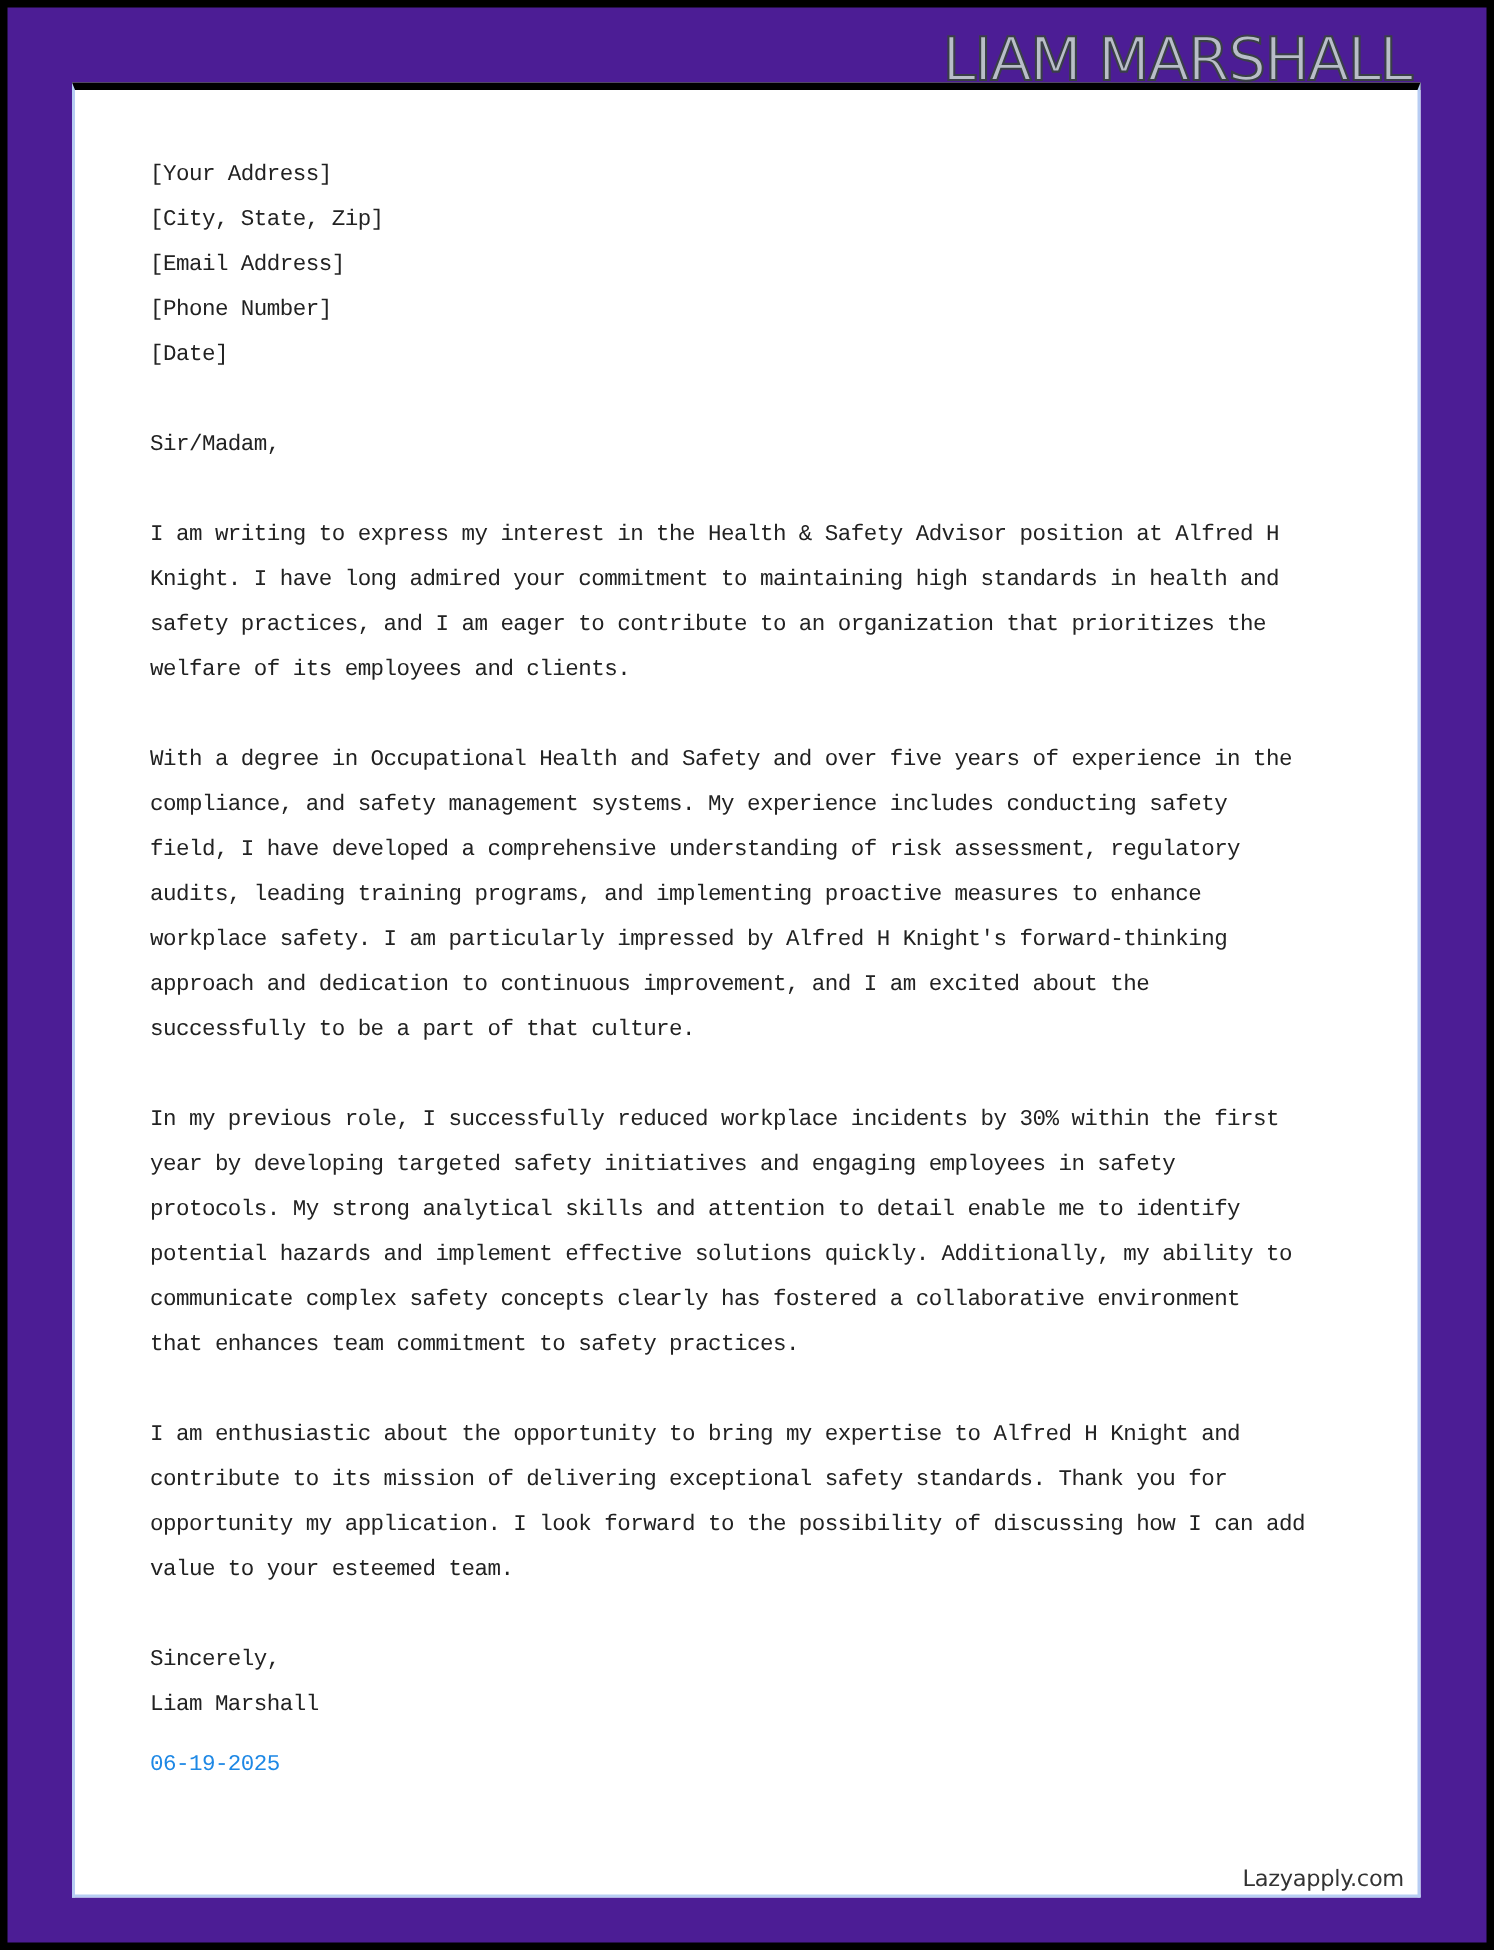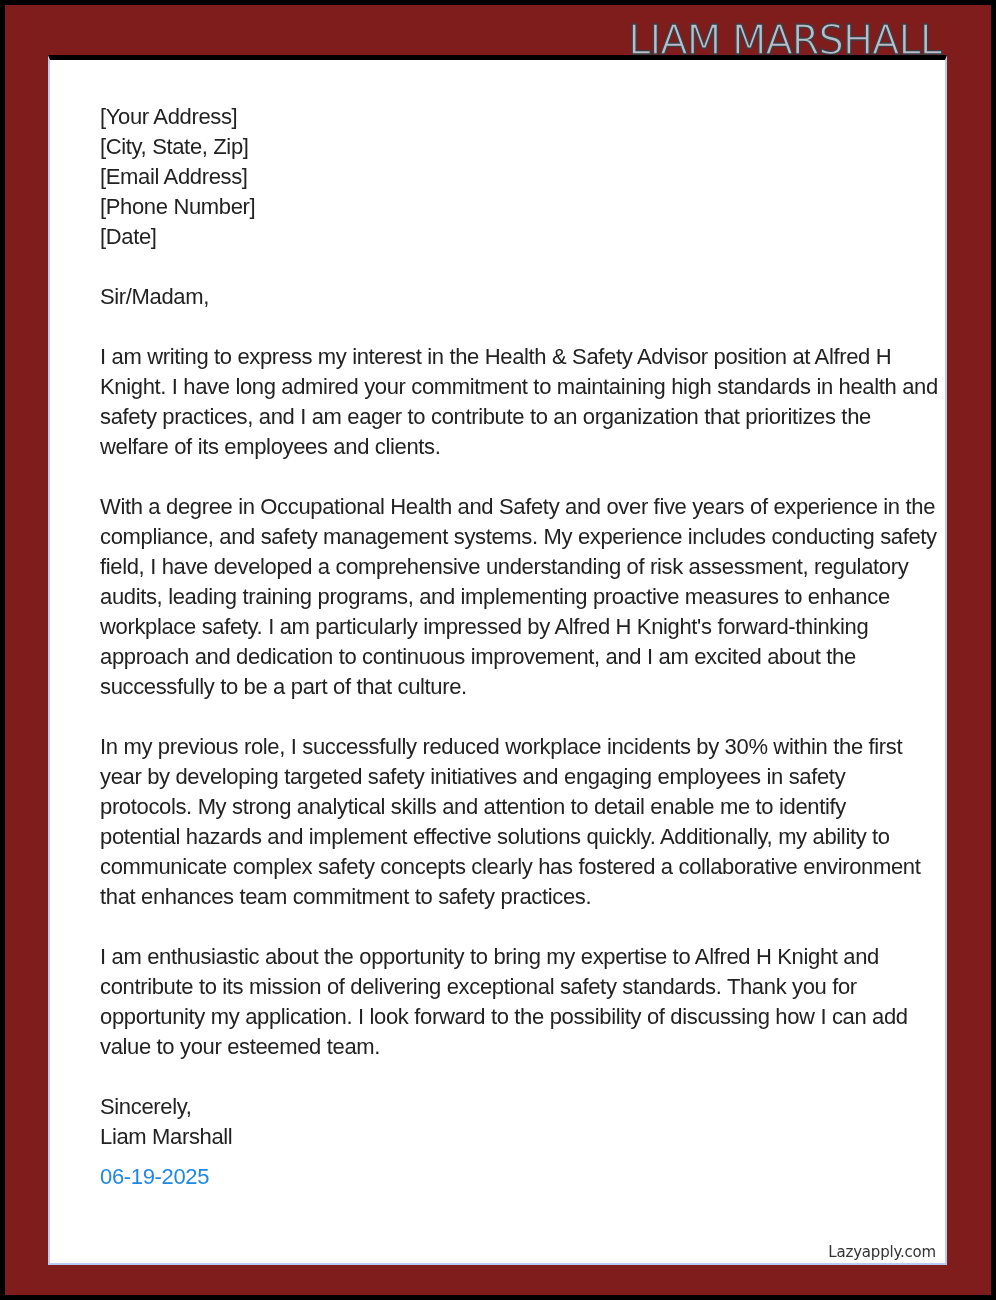--- a/index.html
+++ b/index.html
@@ -13,21 +13,21 @@
       overflow: hidden;
       background: #000;
       font-family: "DejaVu Sans", sans-serif;
     }
     .frame {
       position: absolute;
       left: 5px;
       top: 5px;
       width: 986px;
       height: 1290px;
-      background: #7f1d1d;
+      background: #4c1d95;
     }
     .name-title {
       position: absolute;
       right: 50px;
       top: 12px;
       font-family: "DejaVu Sans", sans-serif;
       font-size: 40px;
       line-height: 46px;
       letter-spacing: -1px;
       color: #b9bec8;
@@ -44,22 +44,22 @@
       border-top: 5px solid #000;
       border-left: 2px solid #b7cdf3;
       border-right: 2px solid #b7cdf3;
       border-bottom: 2px solid #b7cdf3;
     }
     .content {
       position: absolute;
       left: 50px;
       top: 42px;
       width: 800px;
-      font-family: Liberation Sans, sans-serif;
-      font-size: 22px;
+      font-family: Liberation Mono, monospace;
+      font-size: 15px;
       line-height: 30px;
       color: #222;
       letter-spacing: -0.35px;
     }
     .line { display: block; white-space: nowrap; }
     .block { margin: 0 0 30px 0; }
     .para { margin: 0 0 30px 0; }
     .sig-block { margin: 0 0 10px 0; }
     .date-line { color: #1e88e5; }
     .footer-brand {

